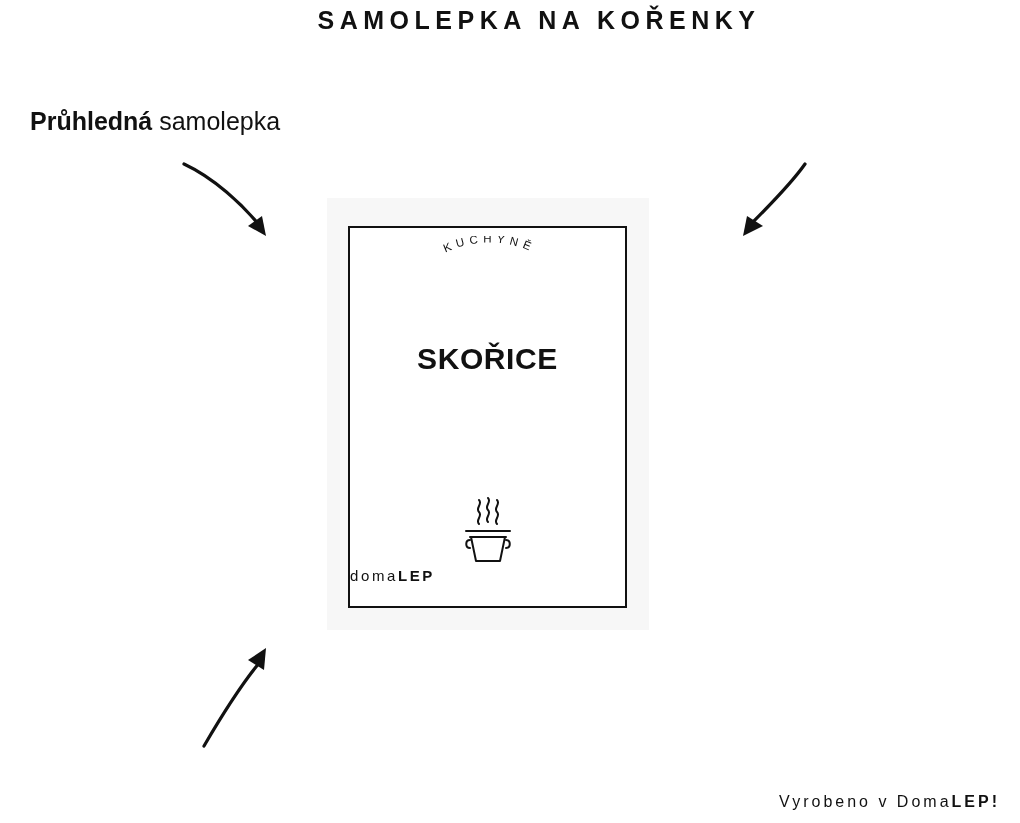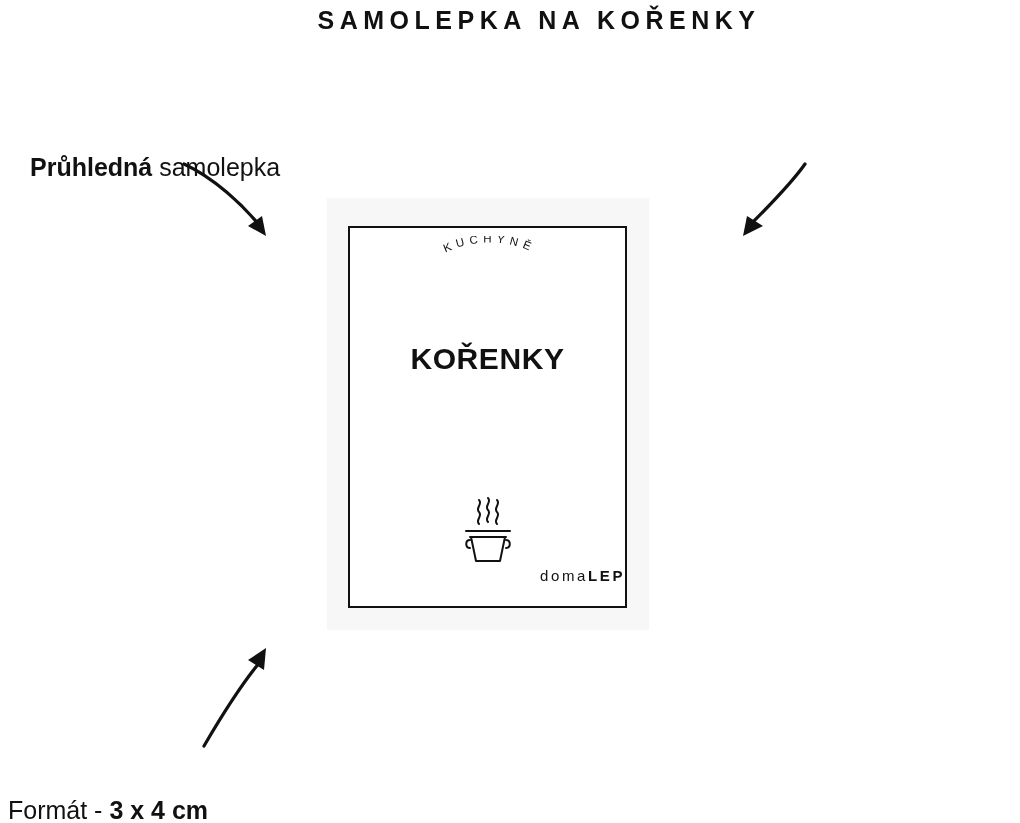--- a/index.html
+++ b/index.html
@@ -34,21 +34,20 @@
     color: #111111;
     margin-left: 29px;
   }
 
   
   .annot {
     position: absolute;
     font-size: 25px;
     color: #111111;
     white-space: nowrap;
-    margin-top: 46px;
   }
   .annot .b { font-weight: bold; }
   .annot .n { font-weight: normal; }
 
   .annot-left  { top: 107px; left: 30px; }
   .annot-right { top: 107px; left: 650px; }
   .annot-bottom { top: 750px; left: 8px; }
 
   
   .arrow-svg {
@@ -129,21 +128,21 @@
     stroke-width: 2;
     stroke-linecap: round;
     stroke-linejoin: round;
   }
 
   .brand-mark {
     position: absolute;
     bottom: 22px;
     left: 0;
     width: 100%;
-    text-align: right;
+    text-align: left;
     font-size: 15px;
     letter-spacing: 2.6px;
     color: #111111;
   }
   .brand-mark .light { font-weight: normal; }
   .brand-mark .heavy { font-weight: bold; letter-spacing: 2.6px; }
 
   
   .footer {
     position: absolute;
@@ -161,23 +160,20 @@
 
 <div class="stage">
 
   <div class="main-title">SAMOLEPKA NA KOŘENKY</div>
 
   <div class="annot annot-left">
     <span class="b">Průhledná</span><span class="n"> samolepka</span>
   </div>
 
 
-  <div class="annot annot-bottom">
-    <span class="n">Formát - </span><span class="b">3 x 4 cm</span>
-  </div>
 
   <svg class="arrow-svg arrow-left" width="110" height="100" viewBox="0 0 110 100">
     <path d="M4 4 C 34 18, 62 44, 80 66"></path>
     <polygon points="86,76 68,66 82,56"></polygon>
   </svg>
 
   <svg class="arrow-svg arrow-right" width="110" height="100" viewBox="0 0 110 100">
     <path d="M70 4 C 56 24, 34 46, 16 64"></path>
     <polygon points="8,76 12,56 28,66"></polygon>
   </svg>
@@ -195,21 +191,21 @@
           <defs>
             <path id="arcpath" d="M 52 58 A 100 100 0 0 1 227 58"></path>
           </defs>
           <text text-anchor="middle">
             <textPath href="#arcpath" startOffset="50%">KUCHYNĚ</textPath>
           </text>
         </svg>
       </div>
 
       <div class="spice-name">
-        <div>KOŘENKY</div>
+        <div>SKOŘICE</div>
       </div>
 
       <div class="pot-icon">
         <svg width="60" height="72" viewBox="0 0 60 72">
           <path d="M21 4 c 4 4, -4 8, 0 12 c 4 4, -4 8, 0 12"></path>
           <path d="M30 2 c 4 4, -4 8, 0 12 c 4 4, -4 8, 0 12"></path>
           <path d="M39 4 c 4 4, -4 8, 0 12 c 4 4, -4 8, 0 12"></path>
           <path d="M8 35 h44"></path>
           <path d="M12 41 h36"></path>
           <path d="M13 41 l5 24 h24 l5 -24"></path>
@@ -218,14 +214,17 @@
         </svg>
       </div>
 
       <div class="brand-mark">
         <span class="light">doma</span><span class="heavy">LEP</span>
       </div>
 
     </div>
   </div>
 
+  <div class="footer">
+    <span class="light">Vyrobeno v Doma</span><span class="heavy">LEP!</span>
+  </div>
 
 </div>
 
 </body></html>

